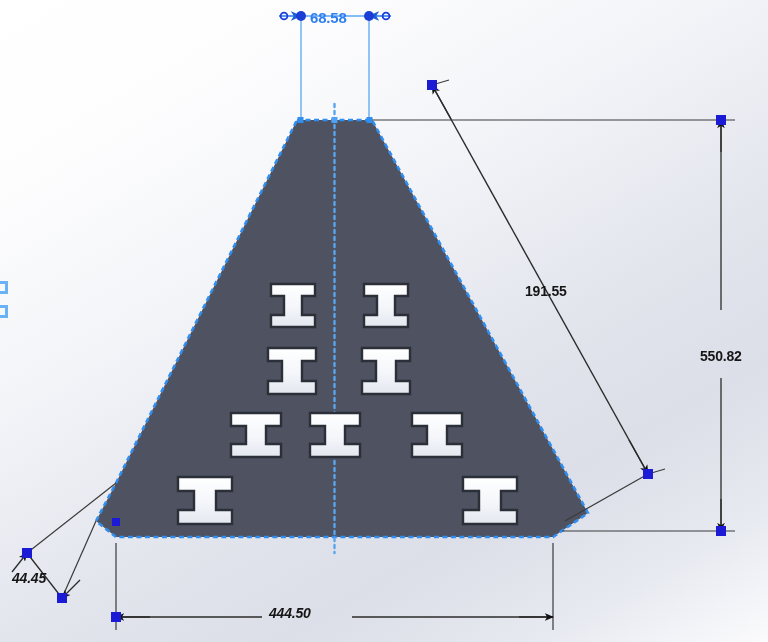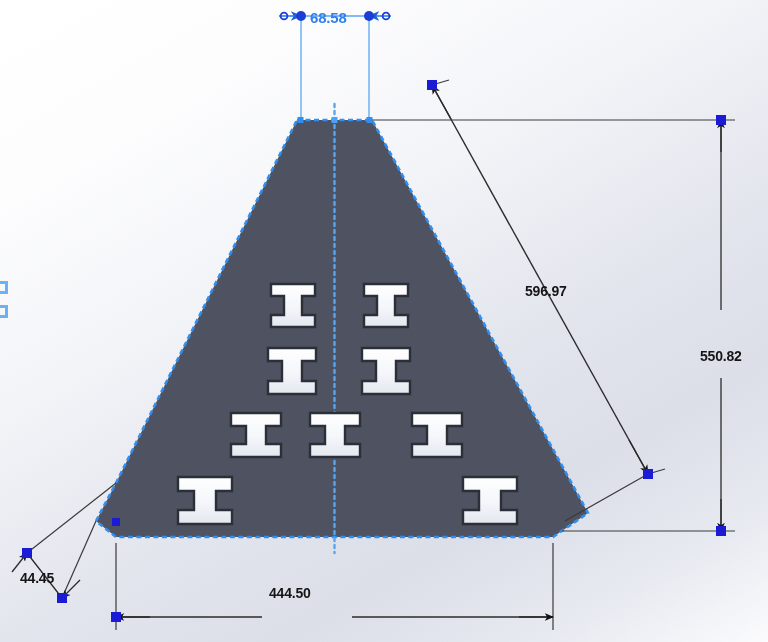--- a/index.html
+++ b/index.html
@@ -176,24 +176,24 @@
       <line x1="27" y1="553" x2="12" y2="572" stroke="#2b2b2b" stroke-width="1.3" marker-start="url(#arrowFilled)"></line>
       <line x1="62" y1="598" x2="80" y2="580" stroke="#2b2b2b" stroke-width="1.3" marker-start="url(#arrowFilled)"></line>
       <rect x="22" y="548" width="10" height="10" fill="#1b1bd6"></rect>
       <rect x="57" y="593" width="10" height="10" fill="#1b1bd6"></rect>
       <rect x="112" y="518" width="8" height="8" fill="#1b1bd6"></rect>
     </g>
   </svg>
 
   <div class="dim-label blue" style="left:310px; top:9px;">68.58</div>
 
-  <div class="dim-label black" style="left:525px; top:283px;">596.97</div>
+  <div class="dim-label black" style="left:525px; top:283px;">191.55</div>
 
   <div class="dim-label black" style="left:700px; top:348px;">550.82</div>
 
-  <div class="dim-label black" style="left:269px; top:585px;">444.50</div>
+  <div class="dim-label black" style="left:269px; top:605px;font-style:italic;">444.50</div>
 
-  <div class="dim-label black" style="left:20px; top:570px;">44.45</div>
+  <div class="dim-label black" style="left:12px; top:570px;font-style:italic;">44.45</div>
 
   <div class="relation-icon" style="left:-3px; top:281px;"></div>
   <div class="relation-icon" style="left:-3px; top:305px;"></div>
 
 </div>
 
 </body></html>

